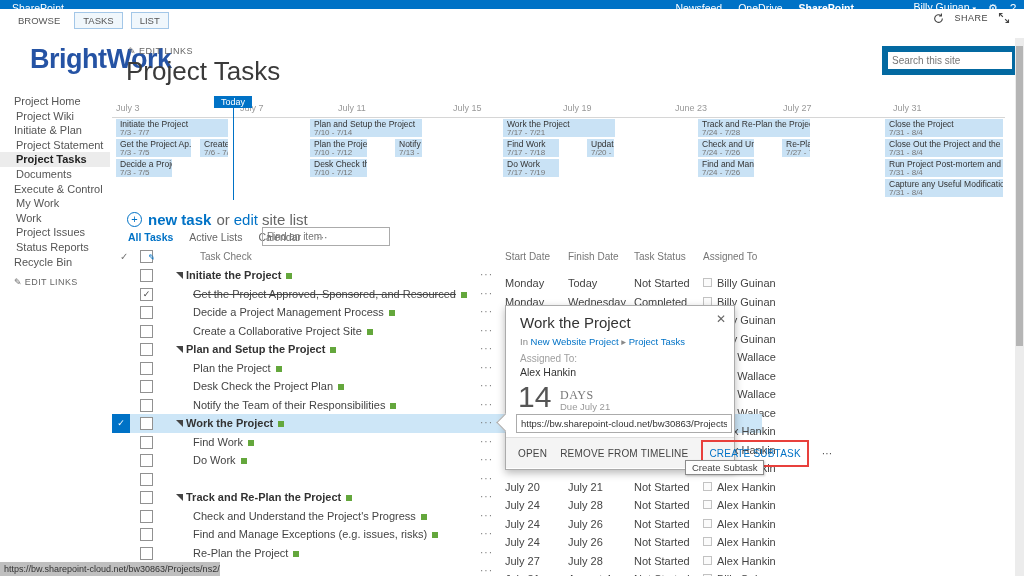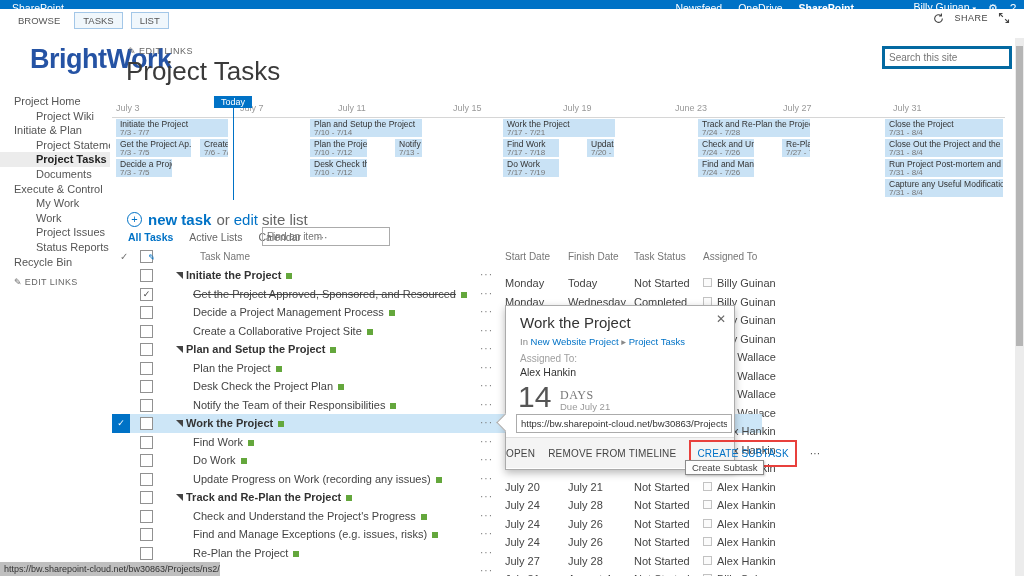--- a/index.html
+++ b/index.html
@@ -19,29 +19,29 @@
   .ribbon{position:absolute;left:0;top:9px;width:1024px;height:22px;background:#fff;}
   .rtabs{position:absolute;left:12px;top:3px;display:flex;gap:8px;align-items:center;}
   .rtab{font-size:9.5px;color:#555;padding:3px 6px;}
   .rtab.boxed{border:1px solid #a3c7e8;background:#f0f7fc;padding:2px 8px;}
   .ribbon-right{position:absolute;right:14px;top:3px;display:flex;gap:10px;align-items:center;}
   .share-lab{font-size:9px;color:#444;letter-spacing:.5px;}
   
   .logo{position:absolute;left:30px;top:44px;font-size:27px;font-weight:bold;color:#2553a4;letter-spacing:-.5px;}
   .editlinks-top{position:absolute;left:128px;top:46px;font-size:9px;color:#666;letter-spacing:.5px;}
   .pagetitle{position:absolute;left:126px;top:56px;font-size:26px;color:#3a3a3a;font-weight:400;}
-  .sitesearch{position:absolute;left:882px;top:46px;width:124px;height:17px;border:3px solid #0369a1;
+  .sitesearch{position:absolute;left:882px;top:46px;width:124px;height:17px;border:6px solid #0369a1;
               background:#fff;display:flex;align-items:center;}
   .sitesearch input{border:0;outline:0;flex:1;font-size:10px;color:#767676;padding:0 4px;
                     font-family:"Liberation Sans",sans-serif;background:transparent;}
   
   .sidebar{position:absolute;left:0;top:94px;width:110px;font-size:11px;color:#556;}
   .nav-item{height:14.6px;line-height:14.6px;padding-left:14px;color:#555;cursor:pointer;
             white-space:nowrap;overflow:hidden;}
-  .nav-item.ind1{padding-left:36px;}
+  .nav-item.ind1{padding-left:16px;}
   .nav-item.sel{background:#ececec;font-weight:bold;color:#222;}
   .nav-item.gap{margin-top:6px;font-size:9px;letter-spacing:.4px;color:#666;}
   
   .timeline{position:absolute;left:112px;top:96px;width:893px;height:104px;}
   .tl-hair{position:absolute;left:0;top:21px;width:893px;height:1px;background:#d6d6d6;}
   .tick{position:absolute;top:7px;font-size:9px;color:#999;white-space:nowrap;}
   .todayflag{position:absolute;left:121px;top:0;transform:translateX(-50%);background:#0072c6;color:#fff;
              font-size:9px;padding:1px 7px;z-index:3;}
   .todayline{position:absolute;left:121px;top:12px;width:1px;height:92px;background:#0072c6;z-index:2;}
   .tl-bar{position:absolute;height:18px;background:#c9e2f5;overflow:hidden;padding:1px 4px;box-sizing:border-box;}
@@ -94,21 +94,21 @@
   .co-crumb .lnk{color:#0072c6;}
   .co-lab{position:absolute;left:14px;top:47px;color:#a0a0a0;font-size:10px;}
   .co-val{position:absolute;left:14px;top:60px;color:#333;font-size:10.5px;}
   .co-days{position:absolute;left:12px;top:74px;font-size:30px;color:#555;}
   .co-days-lab{position:absolute;left:54px;top:82px;font-size:12px;color:#777;letter-spacing:.5px;font-family:Liberation Serif, serif;}
   .co-due{position:absolute;left:54px;top:95px;font-size:9.5px;color:#999;}
   .co-url{position:absolute;left:10px;top:108px;width:206px;height:15px;border:1px solid #ababab;
           font-size:9.5px;color:#333;padding:1px 4px;font-family:"Liberation Sans",sans-serif;
           white-space:nowrap;overflow:hidden;outline:0;}
   .co-foot{position:absolute;left:0;top:131px;width:228px;height:31px;background:#f4f4f4;
-           border-top:1px solid #dedede;display:flex;align-items:center;padding-left:0;gap:13px;
+           border-top:1px solid #dedede;display:flex;align-items:center;padding-left:12px;gap:13px;
            box-sizing:border-box;font-size:10px;color:#444;}
   .co-btn{cursor:pointer;white-space:nowrap;letter-spacing:.2px;}
   .redbox{border:2px solid #e8403c;padding:6px 6px;color:#0072c6;}
   .tooltip{position:absolute;left:685px;top:460px;background:#fdfdfd;border:1px solid #8c8c8c;
            font-size:9.5px;color:#444;padding:1px 6px;z-index:45;white-space:nowrap;box-shadow:1px 1px 2px rgba(0,0,0,.2);}
   
   .statusbar{position:absolute;left:0;top:562px;width:212px;height:14px;background:#bfbfbf;color:#333;
              font-size:9px;line-height:14px;padding:0 4px;white-space:nowrap;overflow:hidden;z-index:50;}
   .vscroll{position:absolute;right:0;top:38px;width:9px;height:538px;background:#ececec;z-index:60;}
   .vthumb{position:absolute;left:1px;top:8px;width:7px;height:300px;background:#b5b5b5;}
@@ -290,21 +290,21 @@
         <circle cx="5" cy="5" r="3.2" stroke="#767676" fill="none" stroke-width="1.2"></circle>
         <line x1="7.5" y1="7.5" x2="10.5" y2="10.5" stroke="#767676" stroke-width="1.2"></line>
       </svg>
   </div>
 
   <div class="thead">
     <div class="h-check">✓</div>
     <div class="h-selall">
         <span>✎</span>
       </div>
-    <div class="h-name">Task Name</div>
+    <div class="h-name">Task Check</div>
     <div class="h-start">Start Date</div>
     <div class="h-finish">Finish Date</div>
     <div class="h-status">Task Status</div>
     <div class="h-assign">Assigned To</div>
   </div>
   <div class="tbody">
       <div class="trow">
         <div class="cbx"></div>
         <div class="arrow"></div>
         <div class="tname parent">Initiate the Project<span class="gsq"></span></div>
@@ -375,21 +375,20 @@
         <div class="cell cassign"><span class="presq"></span><span class="aname">Alex Hankin</span></div>
       </div>
       <div class="trow">
         <div class="cbx"></div>
         <div class="tname child">Do Work<span class="gsq"></span></div>
         <div class="rell">···</div>
         <div class="cell cassign"><span class="presq"></span><span class="aname">Alex Hankin</span></div>
       </div>
       <div class="trow">
         <div class="cbx"></div>
-        <div class="tname child">Update Progress on Work (recording any issues)<span class="gsq"></span></div>
         <div class="rell">···</div>
         <div class="cell cstart">July 20</div>
         <div class="cell cfinish">July 21</div>
         <div class="cell cstatus">Not Started</div>
         <div class="cell cassign"><span class="presq"></span><span class="aname">Alex Hankin</span></div>
       </div>
       <div class="trow">
         <div class="cbx"></div>
         <div class="arrow"></div>
         <div class="tname parent">Track and Re-Plan the Project<span class="gsq"></span></div>

